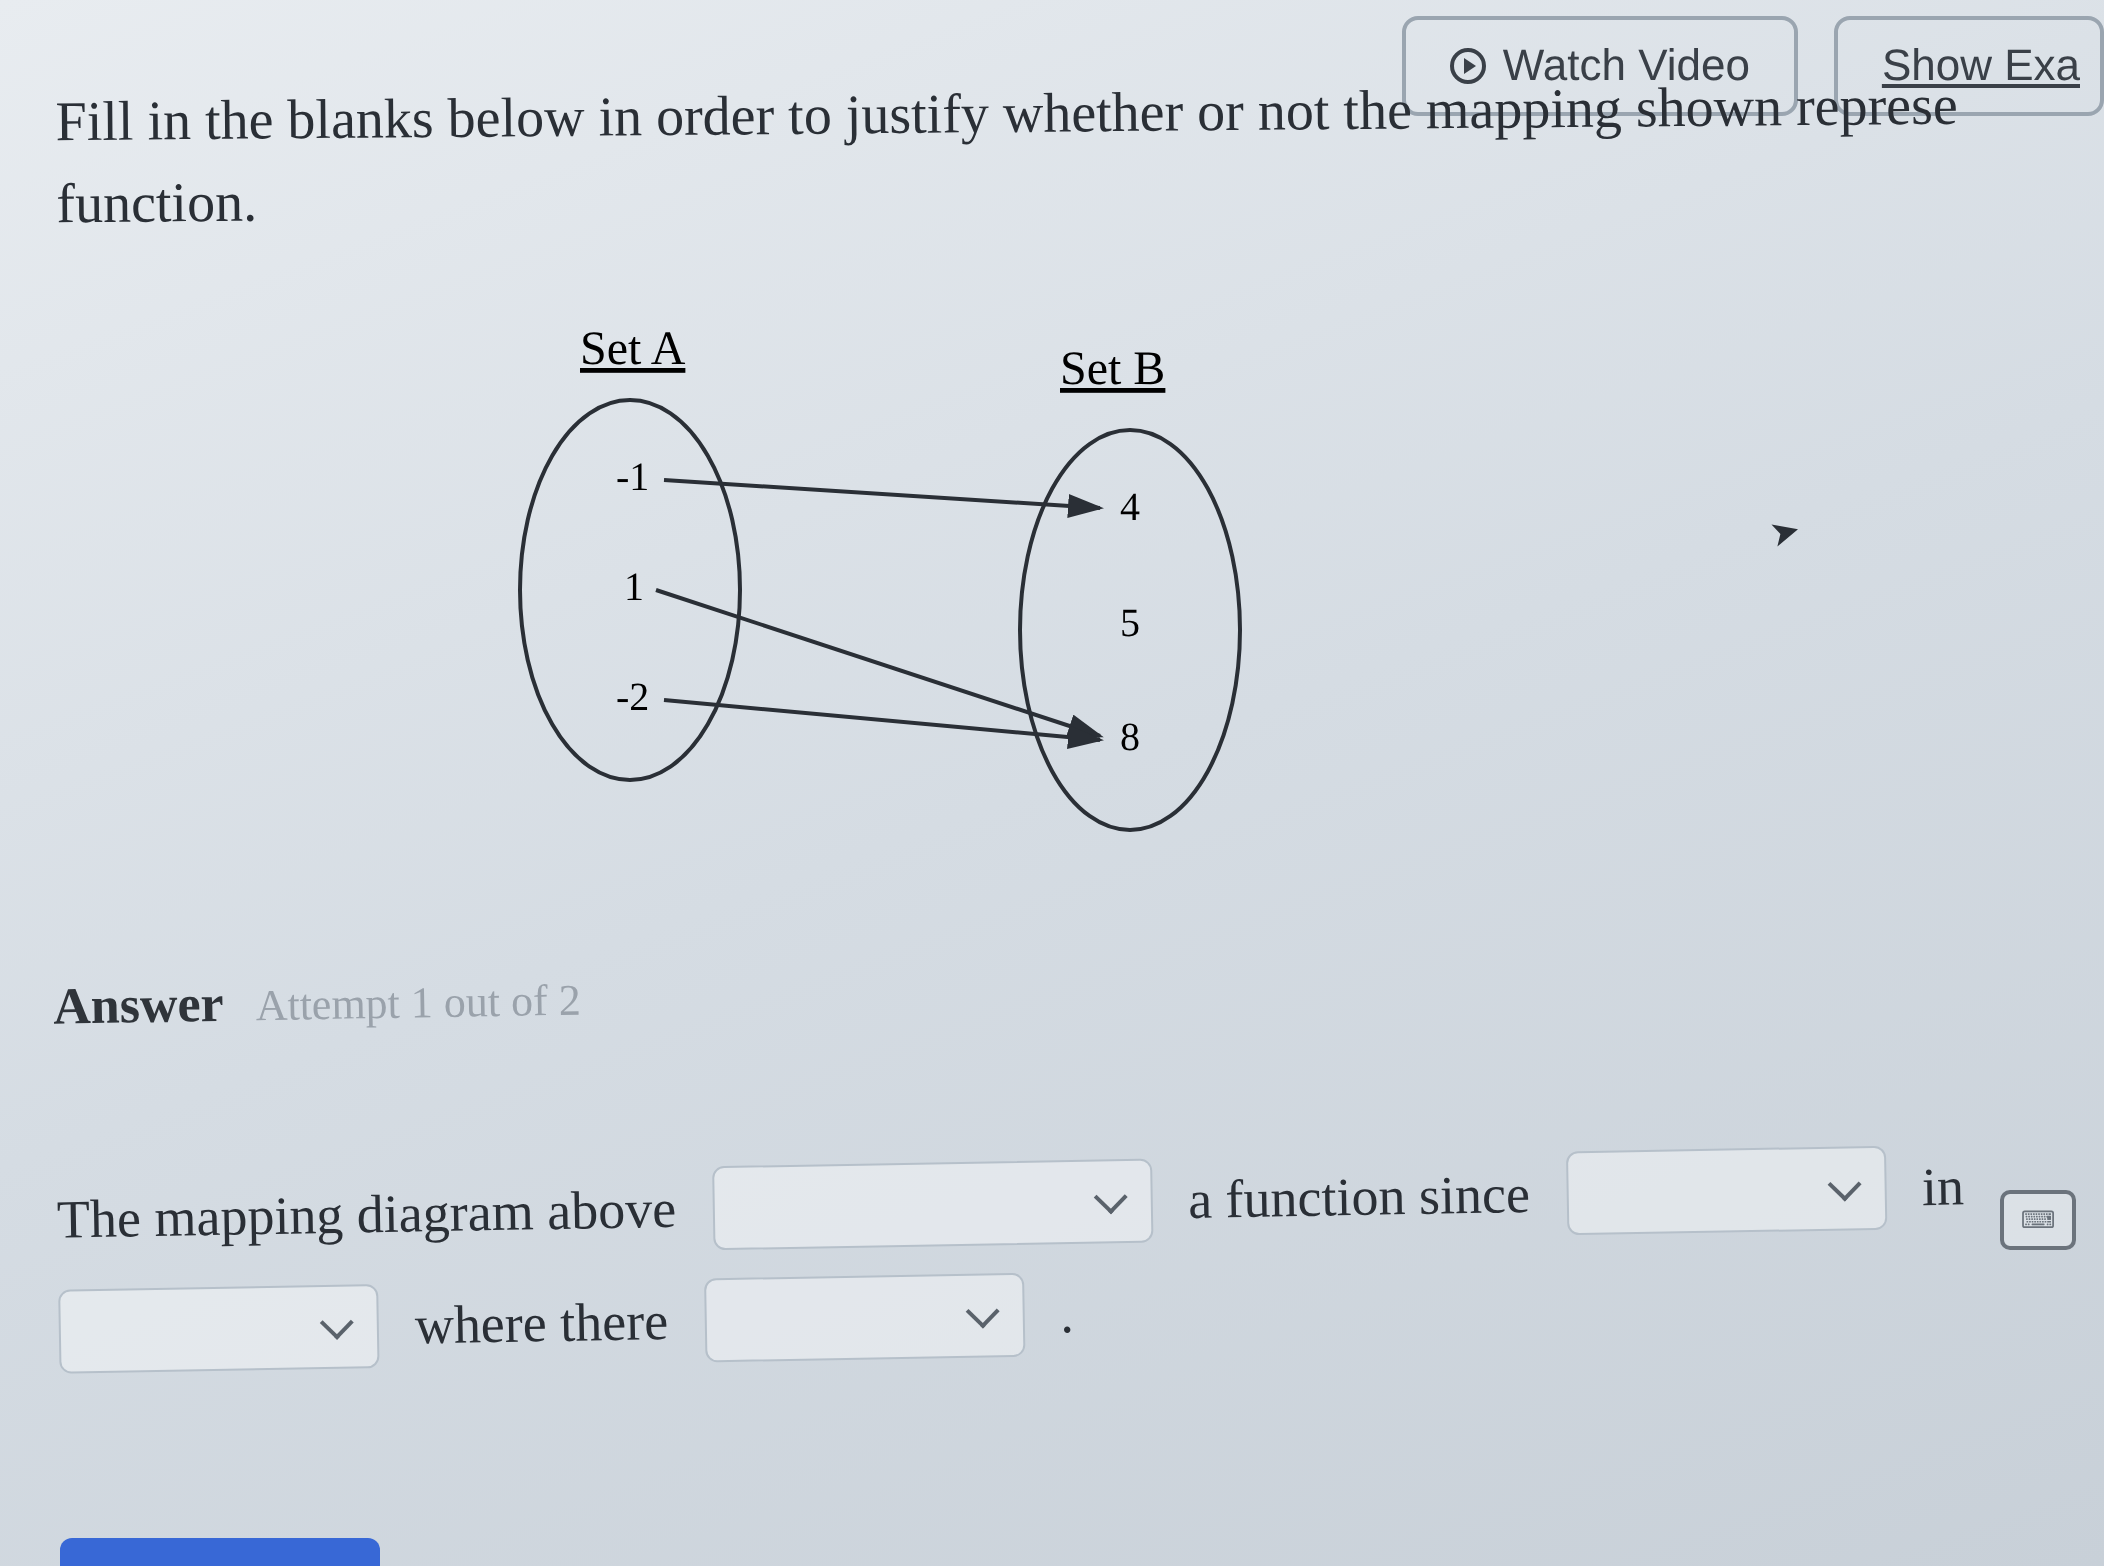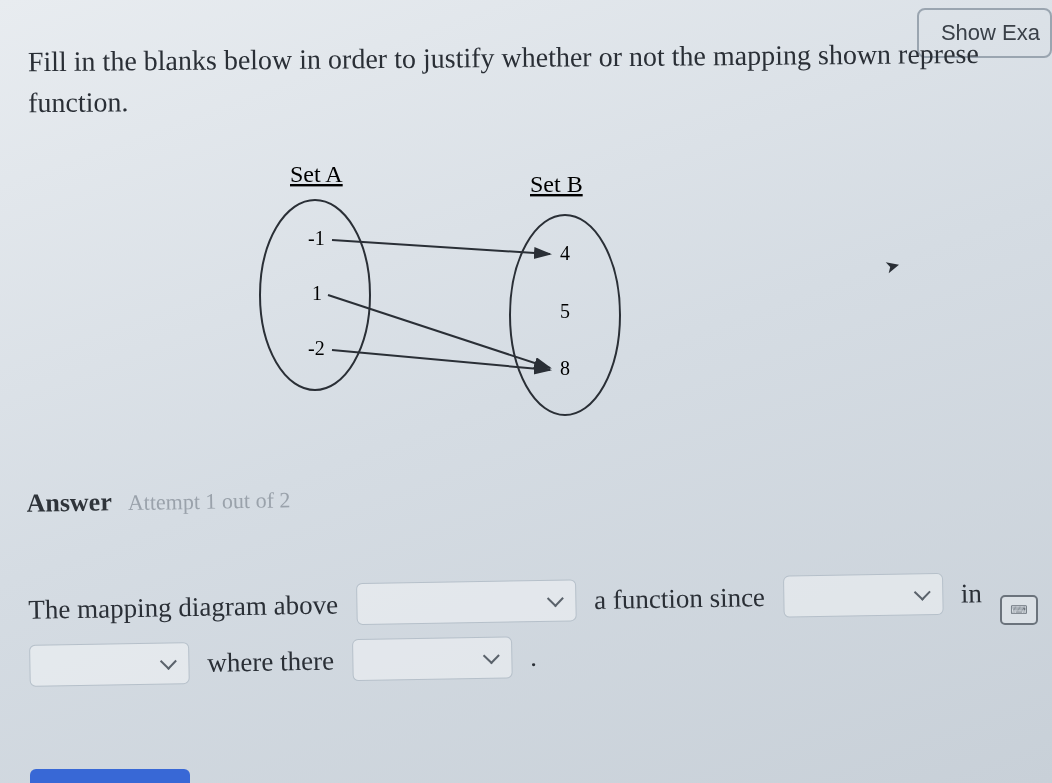--- a/index.html
+++ b/index.html
@@ -25,21 +25,21 @@
     padding: 10px 22px;
     font-size: 22px;
     font-family: Arial, sans-serif;
     color: #3a4048;
     background: transparent;
     display: flex;
     align-items: center;
     gap: 8px;
     cursor: pointer;
   }
-  .btn.cut { padding-right: 10px; }
+  .btn.cut { padding-right: 10px; text-decoration: underline; }
   .play-icon {
     width: 18px; height: 18px;
     border: 2px solid #3a4048;
     border-radius: 50%;
     display: inline-flex;
     align-items: center;
     justify-content: center;
   }
   .play-icon::after {
     content: "";
@@ -122,20 +122,24 @@
     width: 160px; height: 14px;
     background: #3868d6;
     border-top-left-radius: 6px;
     border-top-right-radius: 6px;
   }
 </style>
 </head>
 <body>
 
 <div class="top-buttons">
+  <button class="btn">
+    <span class="play-icon"></span>
+    <span>Watch Video</span>
+  </button>
   <button class="btn cut">
     <span>Show Exa</span>
   </button>
 </div>
 
 <div class="prompt">
   <span>Fill in the blanks below in order to justify whether or not the mapping shown represe</span>
   <span class="line2">function.</span>
 </div>
 

